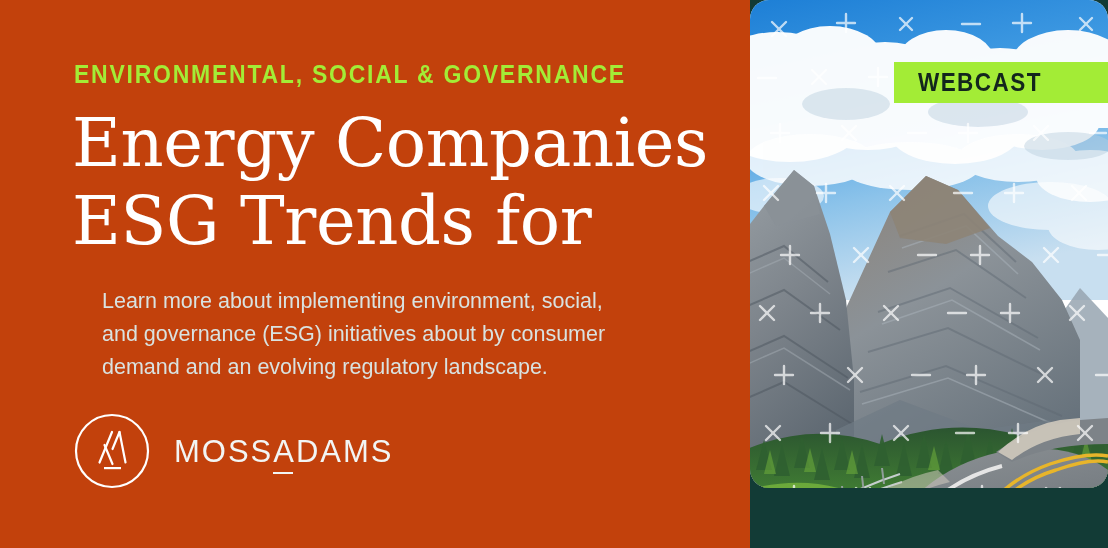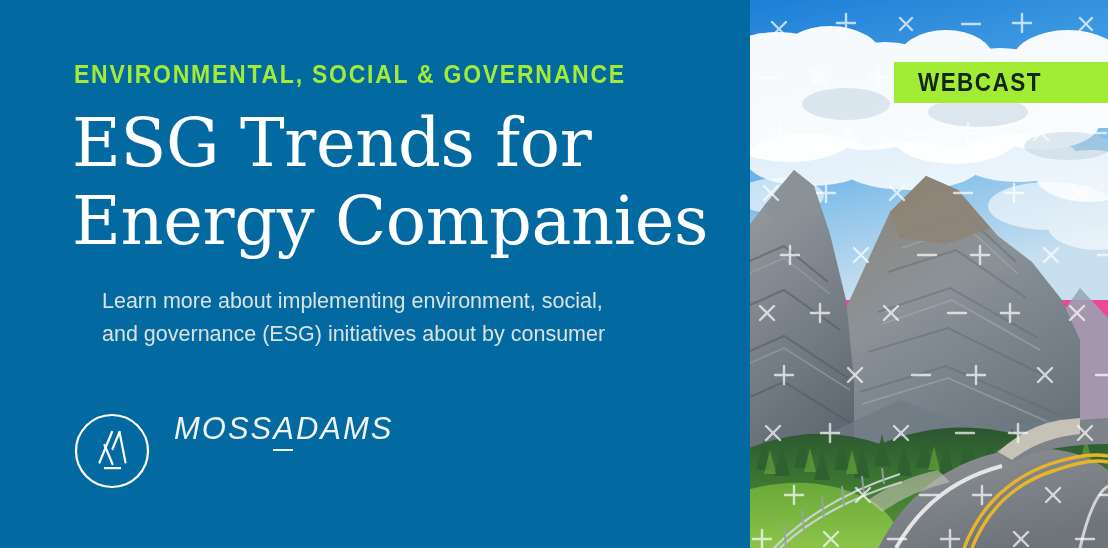--- a/index.html
+++ b/index.html
@@ -18,21 +18,21 @@
     overflow: hidden;
     background: #123b36;
     display: flex;
   }
 
   
   .left-panel {
     position: relative;
     width: 750px;
     height: 548px;
-    background: #0369a1;
+    background: #c2410c;
     flex: 0 0 750px;
     box-sizing: border-box;
     padding: 0 0 0 42px;
   }
 
   .eyebrow {
     position: absolute;
     left: 74px;
     top: 62px;
     font-family: "Liberation Sans Narrow", "Liberation Sans", sans-serif;
@@ -73,22 +73,22 @@
     margin-left: 28px;
   }
   .subcopy .sc-line { display: block; white-space: nowrap; }
 
   
   .logo {
     position: absolute;
     left: 74px;
     top: 413px;
     display: flex;
+    align-items: center;
     height: 76px;
-    font-style: italic;
   }
   .logo-mark { width: 76px; height: 76px; display: block; flex: 0 0 76px; }
   .logo-word {
     margin-left: 24px;
     font-family: "Liberation Sans", sans-serif;
     font-weight: 400;
     font-size: 31px;
     letter-spacing: 2.0px;
     color: #f2f5f4;
     white-space: nowrap;
@@ -106,24 +106,25 @@
     right: 3px;
     bottom: -7px;
     height: 2px;
     background: #f2f5f4;
   }
 
   
   .photo-panel {
     position: relative;
     width: 358px;
-    height: 548px;
+    height: 488px;
     flex: 0 0 358px;
     overflow: hidden;
-    background: #ec4899;
+    background: #ffffff;
+    border-radius: 19px;
   }
   .photo-svg { position: absolute; inset: 0; width: 358px; height: 548px; display: block; }
 
   
   .glyph-overlay {
     position: absolute;
     inset: 0;
     width: 358px;
     height: 548px;
     pointer-events: none;
@@ -155,27 +156,28 @@
 </head>
 <body>
 
 <div id="banner">
 
   <div class="left-panel">
 
     <div class="eyebrow">ENVIRONMENTAL, SOCIAL &amp; GOVERNANCE</div>
 
     <div class="headline">
+      <span class="hl-line">Energy Companies</span>
       <span class="hl-line">ESG Trends for</span>
-      <span class="hl-line">Energy Companies</span>
     </div>
 
     <div class="subcopy">
       <span class="sc-line">Learn more about implementing environment, social,</span>
       <span class="sc-line">and governance (ESG) initiatives about by consumer</span>
+      <span class="sc-line">demand and an evolving regulatory landscape.</span>
     </div>
 
     <div class="logo">
       <svg class="logo-mark" viewBox="0 0 76 76">
         <circle cx="38" cy="38" r="36" fill="none" stroke="#ffffff" stroke-width="2.2"></circle>
 
         <path d="M38 19 L25.5 49.5" fill="none" stroke="#ffffff" stroke-width="2.2" stroke-linecap="round"></path>
         <path d="M30.5 32 L38.5 51" fill="none" stroke="#ffffff" stroke-width="2.2" stroke-linecap="round"></path>
 
         <path d="M45 19 L32.5 49.5" fill="none" stroke="#ffffff" stroke-width="0"></path>

